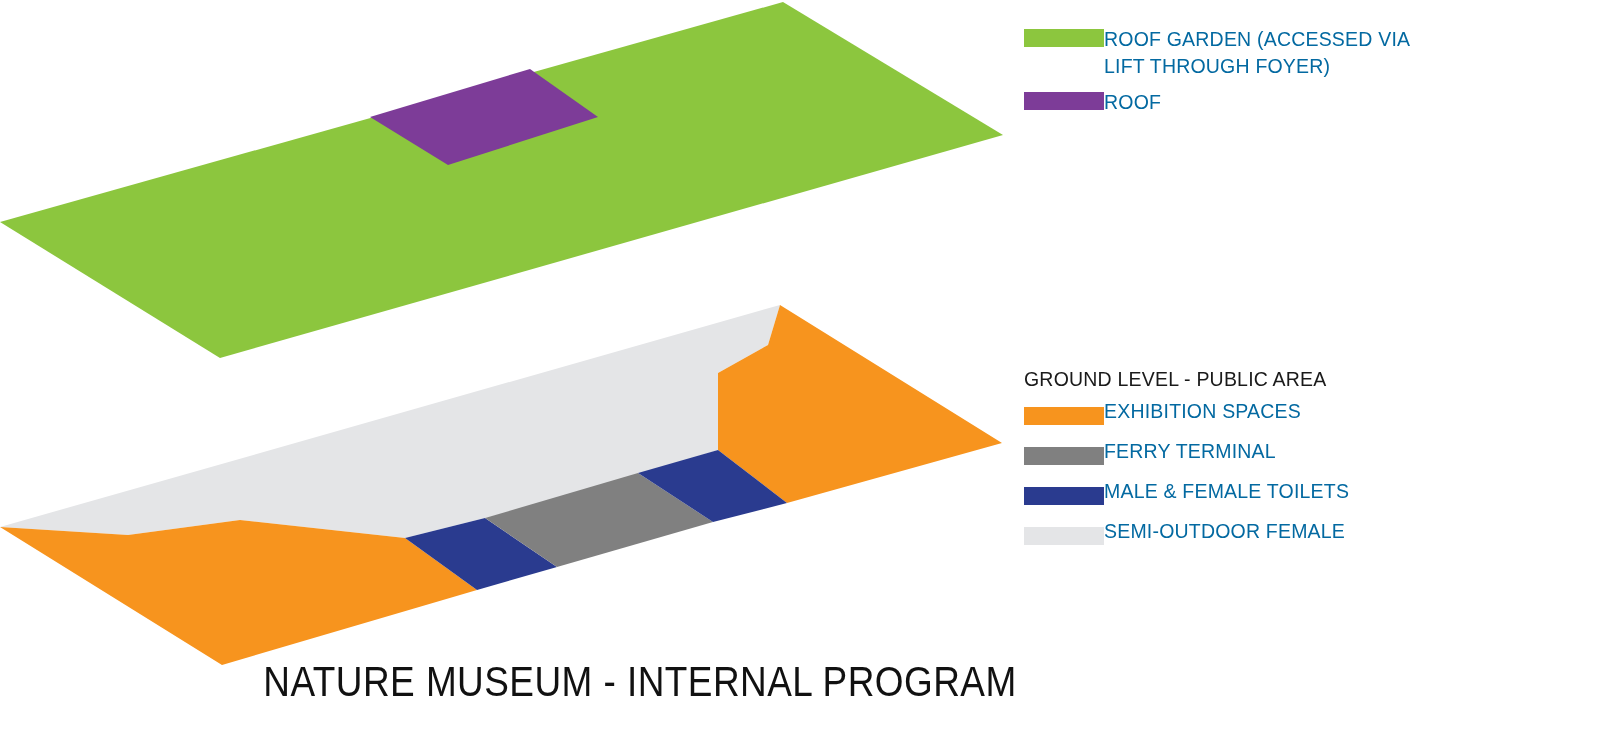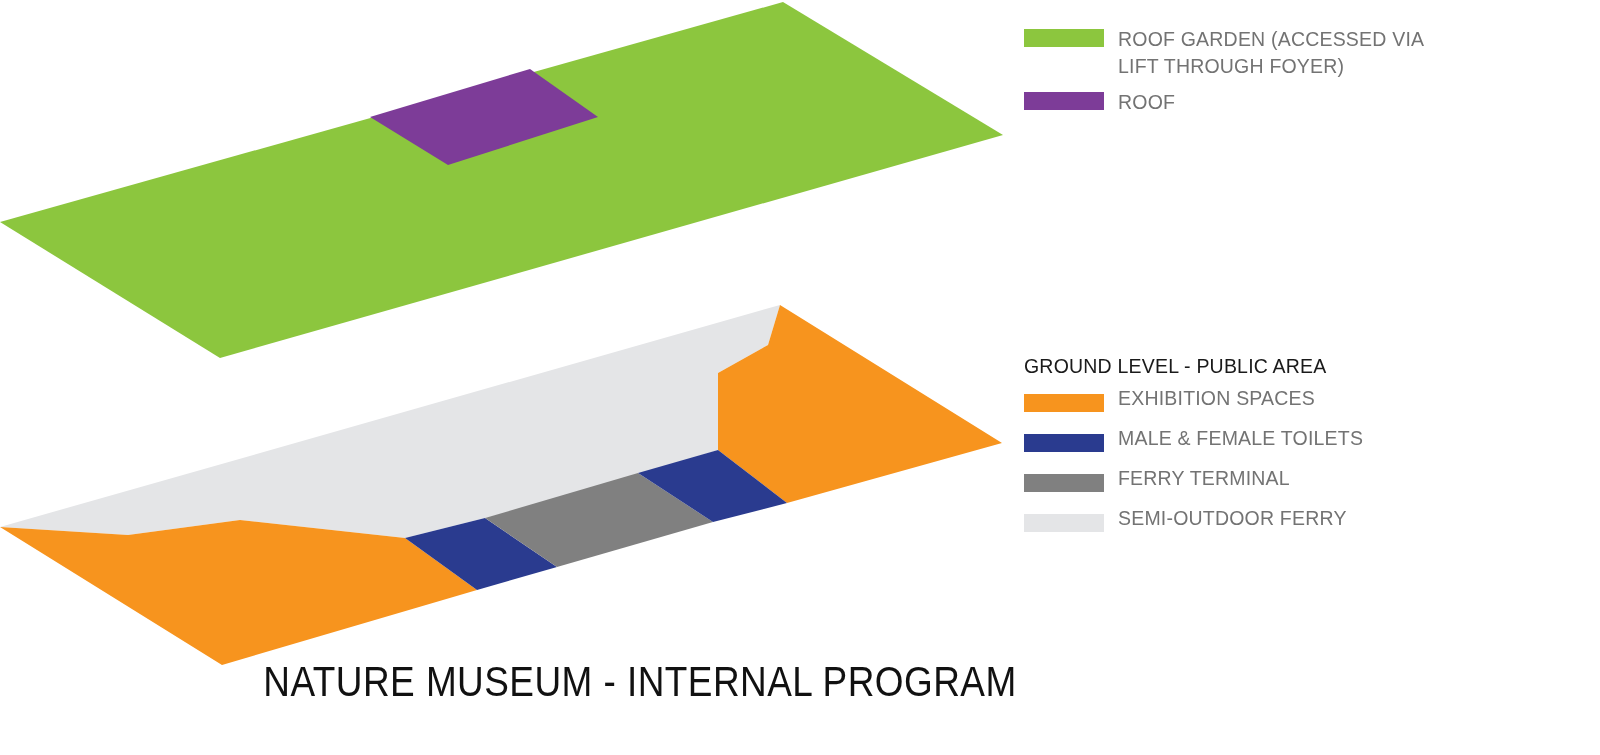--- a/index.html
+++ b/index.html
@@ -32,42 +32,42 @@
   #legend-roof { top: 26px; }
   #legend-ground { top: 356px; }
 
   .legend-group-title {
     font-size: 19.5px;
     letter-spacing: 0.2px;
     color: #1a1a1a;
     white-space: nowrap;
     margin-bottom: 8px;
     line-height: 1.1;
+    margin-top: 13px;
   }
 
   .legend-row {
     display: flex;
     align-items: flex-start;
     margin-bottom: 9px;
   }
   #legend-ground .legend-row { margin-bottom: 13px; align-items: flex-end; }
 
   .legend-swatch {
     width: 80px;
     height: 18px;
     flex: 0 0 80px;
     margin-top: 3px;
   }
 
   .legend-label {
-    margin-left: 14px;
     font-size: 19.5px;
     line-height: 27px;
     letter-spacing: 0.2px;
-    color: #737373;
+    color: #0369a1;
     max-width: 330px;
   }
   .legend-label.two-line { white-space: pre-line; }
 
   #page-title {
     position: absolute;
     left: 0;
     top: 658px;
     width: 1280px;
     text-align: center;
@@ -119,28 +119,28 @@
 <div class="legend-block" id="legend-ground">
 
   <div class="legend-group-title">GROUND LEVEL - PUBLIC AREA</div>
 
   <div class="legend-row">
     <span class="legend-swatch" style="background-color: rgb(247, 148, 30);"></span>
     <span class="legend-label">EXHIBITION SPACES</span>
   </div>
 
   <div class="legend-row">
+    <span class="legend-swatch" style="background-color: rgb(128, 128, 128);"></span>
+    <span class="legend-label">FERRY TERMINAL</span>
+  </div>
+
+  <div class="legend-row">
     <span class="legend-swatch" style="background-color: rgb(42, 59, 143);"></span>
     <span class="legend-label">MALE &amp; FEMALE TOILETS</span>
   </div>
 
   <div class="legend-row">
-    <span class="legend-swatch" style="background-color: rgb(128, 128, 128);"></span>
-    <span class="legend-label">FERRY TERMINAL</span>
-  </div>
-
-  <div class="legend-row">
     <span class="legend-swatch" style="background-color: rgb(228, 229, 231);"></span>
-    <span class="legend-label">SEMI-OUTDOOR FERRY</span>
+    <span class="legend-label">SEMI-OUTDOOR FEMALE</span>
   </div>
 </div>
 
 <div id="page-title">NATURE MUSEUM - INTERNAL PROGRAM</div>
 
 </body></html>

